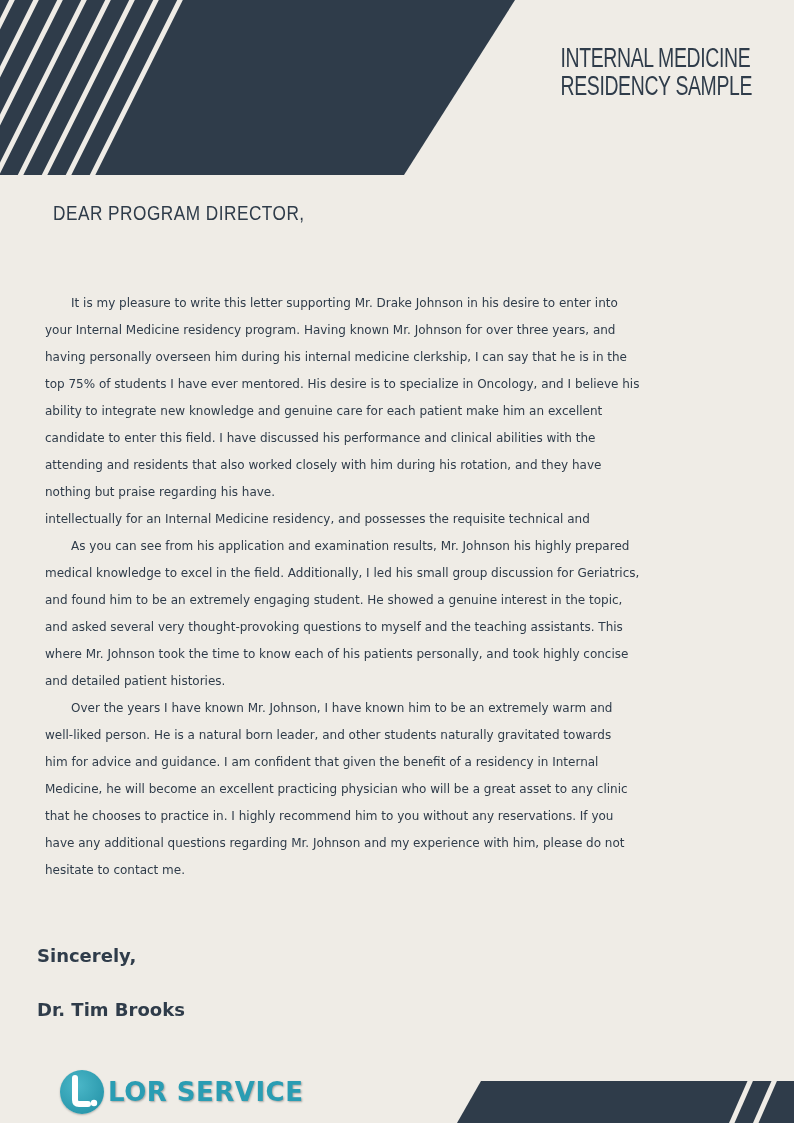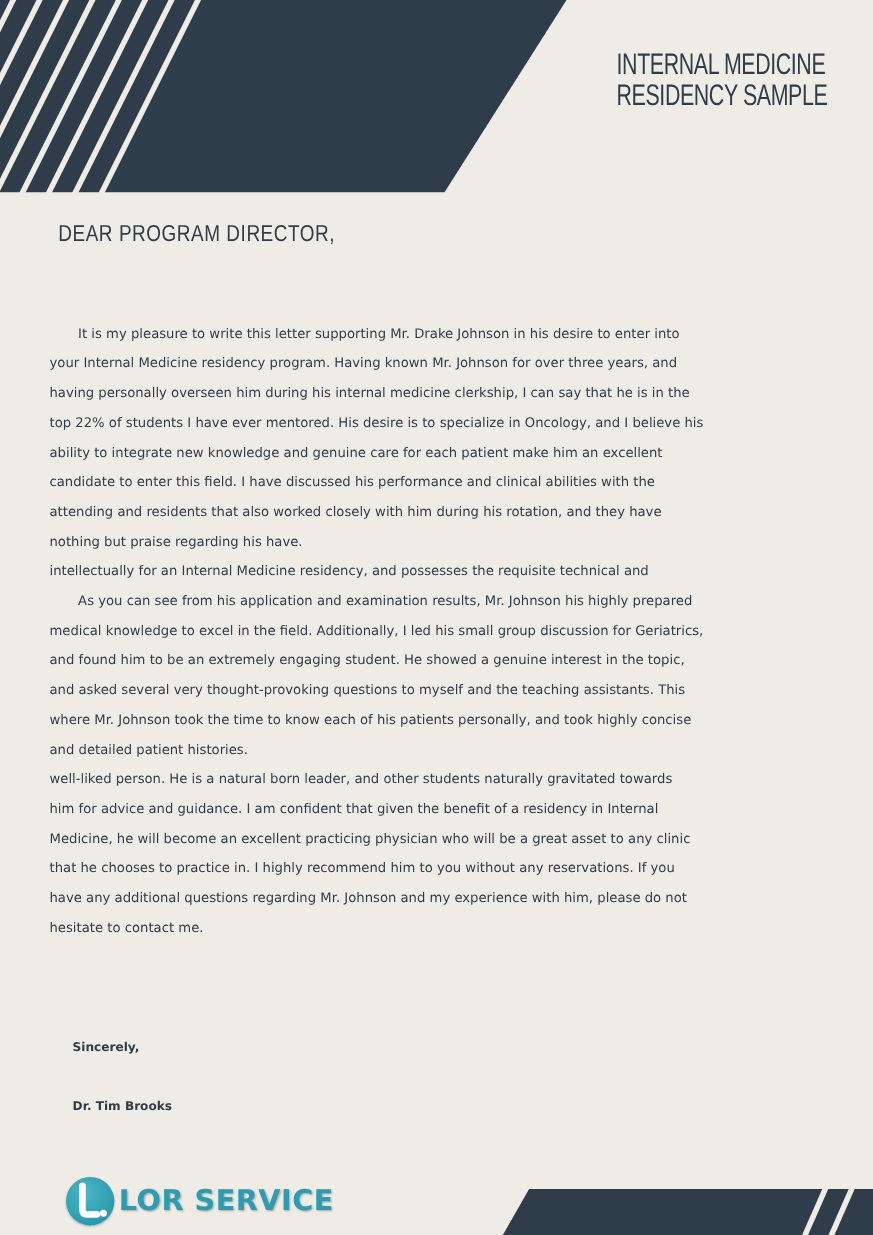--- a/index.html
+++ b/index.html
@@ -23,22 +23,22 @@
     font-family: "Liberation Sans", sans-serif; font-size: 21px; letter-spacing: 0.6px;
     color: #2f3c4a; transform: scaleX(0.82); transform-origin: left top; white-space: nowrap;
   }
   .body-text {
     position: absolute; left: 45px; top: 290px; width: 720px;
     font-size: 12px; line-height: 27px; color: #2f3c4a;
   }
   .line { display: block; white-space: nowrap; }
   .line.first { padding-left: 26px; }
   .sign {
-    position: absolute; left: 66px; font-family: "DejaVu Sans", sans-serif;
-    font-weight: bold; font-size: 11px; color: #2f3c4a;
+    position: absolute; left: 37px; font-family: "DejaVu Sans", sans-serif;
+    font-weight: bold; font-size: 18px; color: #2f3c4a;
   }
   .logo { position: absolute; left: 60px; top: 1070px; display: flex; align-items: center; }
   .logo-circle {
     width: 44px; height: 44px; border-radius: 50%;
     background: radial-gradient(circle at 40% 35%, #4bb7c8, #1f8ea3);
     position: relative; box-shadow: 0 1px 2px rgba(0,0,0,0.25);
   }
   .logo-text {
     margin-left: 4px; font-family: "DejaVu Sans", sans-serif; font-weight: bold;
     font-size: 26px; color: #2a9db3; letter-spacing: 0.5px;
@@ -68,36 +68,37 @@
   <div>RESIDENCY SAMPLE</div>
 </div>
 
 <div class="salutation">DEAR PROGRAM DIRECTOR,</div>
 
 <div class="body-text">
   <div>
     <span class="line first">It is my pleasure to write this letter supporting Mr. Drake Johnson in his desire to enter into</span>
     <span class="line">your Internal Medicine residency program. Having known Mr. Johnson for over three years, and</span>
     <span class="line">having personally overseen him during his internal medicine clerkship, I can say that he is in the</span>
-    <span class="line">top 22% of students I have ever mentored. His desire is to specialize in Oncology, and I believe his</span>
+    <span class="line">top 75% of students I have ever mentored. His desire is to specialize in Oncology, and I believe his</span>
     <span class="line">ability to integrate new knowledge and genuine care for each patient make him an excellent</span>
     <span class="line">candidate to enter this field. I have discussed his performance and clinical abilities with the</span>
     <span class="line">attending and residents that also worked closely with him during his rotation, and they have</span>
     <span class="line">nothing but praise regarding his have.</span>
   </div>
   <div>
     <span class="line">intellectually for an Internal Medicine residency, and possesses the requisite technical and</span>
     <span class="line first">As you can see from his application and examination results, Mr. Johnson his highly prepared</span>
     <span class="line">medical knowledge to excel in the field. Additionally, I led his small group discussion for Geriatrics,</span>
     <span class="line">and found him to be an extremely engaging student. He showed a genuine interest in the topic,</span>
     <span class="line">and asked several very thought-provoking questions to myself and the teaching assistants. This</span>
     <span class="line">where Mr. Johnson took the time to know each of his patients personally, and took highly concise</span>
     <span class="line">and detailed patient histories.</span>
   </div>
   <div>
+    <span class="line first">Over the years I have known Mr. Johnson, I have known him to be an extremely warm and</span>
     <span class="line">well-liked person. He is a natural born leader, and other students naturally gravitated towards</span>
     <span class="line">him for advice and guidance. I am confident that given the benefit of a residency in Internal</span>
     <span class="line">Medicine, he will become an excellent practicing physician who will be a great asset to any clinic</span>
     <span class="line">that he chooses to practice in. I highly recommend him to you without any reservations. If you</span>
     <span class="line">have any additional questions regarding Mr. Johnson and my experience with him, please do not</span>
     <span class="line">hesitate to contact me.</span>
   </div>
 </div>
 
 <div class="sign" style="top:945px;">Sincerely,</div>

